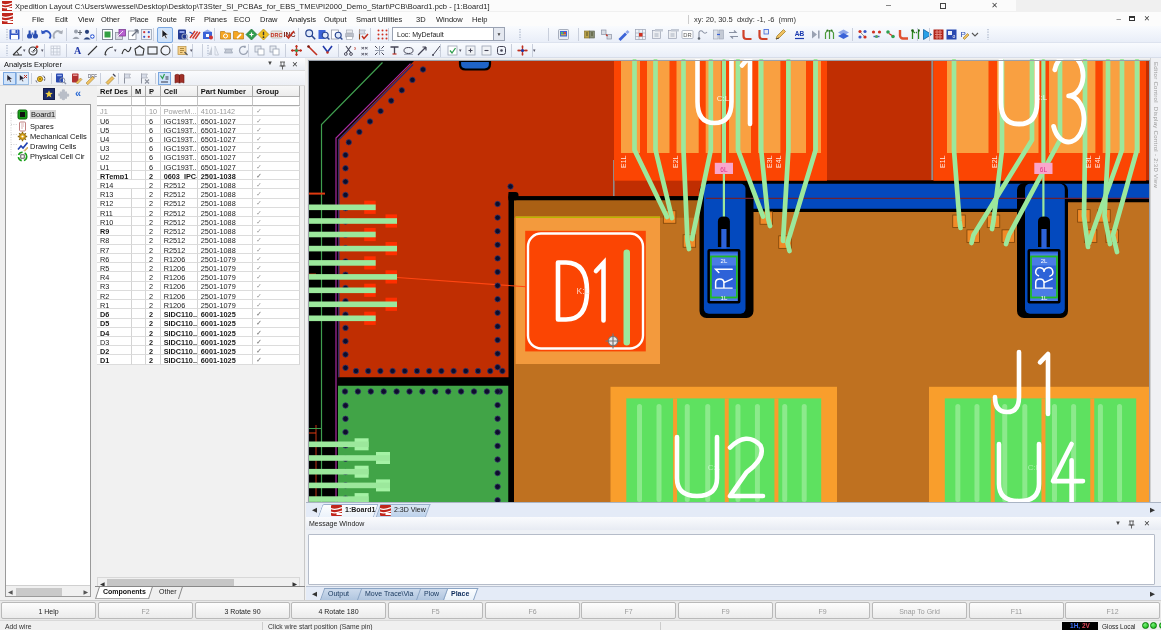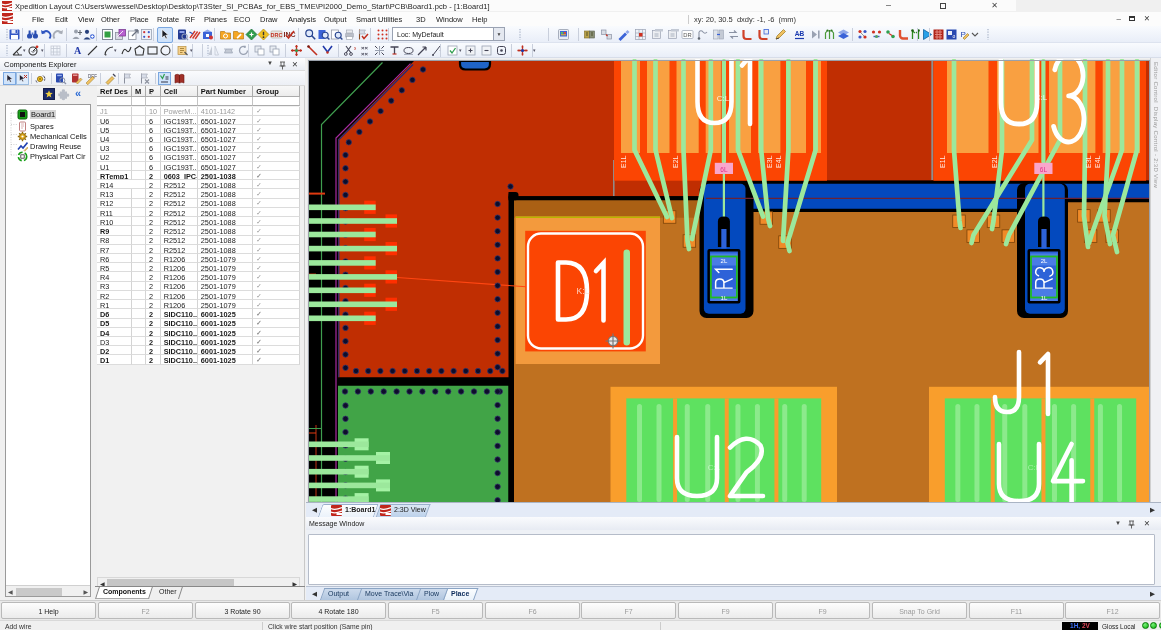--- a/index.html
+++ b/index.html
@@ -51,21 +51,21 @@
 <svg class="abs" style="left:2px;top:1px" width="11" height="11">
       <rect width="11" height="11" fill="#c0261c"></rect>
       <path d="M0,3.5 Q4,5.5 11,2.5 M0,7 Q4,9 11,6" stroke="#fff" stroke-width="1.2" fill="none"></path>
       <rect x="5.5" y="8" width="5.5" height="2" fill="#fff"></rect>
     </svg>
 <span class="mi" style="left:32px">File</span>
 <span class="mi" style="left:55px">Edit</span>
 <span class="mi" style="left:78px">View</span>
 <span class="mi" style="left:101px">Other</span>
 <span class="mi" style="left:130px">Place</span>
-<span class="mi" style="left:157px">Rotate</span>
+<span class="mi" style="left:157px">Route</span>
 <span class="mi" style="left:185px">RF</span>
 <span class="mi" style="left:204px">Planes</span>
 <span class="mi" style="left:234px">ECO</span>
 <span class="mi" style="left:260px">Draw</span>
 <span class="mi" style="left:288px">Analysis</span>
 <span class="mi" style="left:324px">Output</span>
 <span class="mi" style="left:356px">Smart Utilities</span>
 <span class="mi" style="left:416px">3D</span>
 <span class="mi" style="left:436px">Window</span>
 <span class="mi" style="left:472px">Help</span>
@@ -509,21 +509,21 @@
 <span class="abs" style="left:190px;top:4px;font-size:5px;color:#556">▾</span>
 <span class="abs" style="left:439px;top:4px;font-size:5px;color:#556">·</span>
 <span class="abs" style="left:459px;top:4px;font-size:5px;color:#556">▾</span>
 <span class="abs" style="left:533px;top:4px;font-size:5px;color:#556">▾</span>
 <svg class="ico" style="left:202px;top:1px" width="13" height="13" viewBox="0 0 13 13">
       <path d="M6 1v11" stroke="#b9c2d4" stroke-width="1.6" stroke-dasharray="1.2,1.4"></path>
     </svg>
 </div>
 <div class="abs" id="lpanel">
 <div id="lp-title">
-      <span class="t">Components Explorer</span>
+      <span class="t">Analysis Explorer</span>
       <span style="position:absolute;right:32px;top:2px;font-size:6px;color:#444">▼</span>
       <svg style="position:absolute;right:19px;top:2.5px" width="7" height="9" viewBox="0 0 7 9">
         <path d="M1,1 h5 M2,1 v4 h3 v-4 M0.5,5 h6 M3.5,5 v3.5" stroke="#555" stroke-width="0.9" fill="none"></path>
       </svg>
       <span style="position:absolute;right:7px;top:1.5px;font-size:7.5px;color:#333">✕</span>
     </div>
 <div id="lp-tools">
 <svg style="position:absolute;left:2.5px;top:1px" width="13" height="13" viewBox="0 0 13 13">
         <rect x="0.5" y="0.5" width="12" height="12" fill="#cfe3fb" stroke="#7aa7e0"></rect>
         <path d="M4 2.5 L4 9.5 L6 7.8 L7.2 10.3 L8.4 9.7 L7.2 7.3 L9.5 7z" fill="#223" stroke="#fff" stroke-width="0.5"></path>
@@ -616,22 +616,22 @@
         <path d="M1 8.5 L4 5l2 2 4.5-5.5" stroke="#2040b0" stroke-width="1.6" fill="none"></path>
         <path d="M7 9.5l3.5-3.5 0.8 0.8L7.8 10.3z" fill="#f0c060" stroke="#9a7820" stroke-width="0.4"></path>
       </svg>
 <svg style="position:absolute;left:11px;top:45.5px" width="11" height="11" viewBox="0 0 11 11">
         <circle cx="5.5" cy="5.5" r="4.2" fill="none" stroke="#18a018" stroke-width="1.6" stroke-dasharray="5 2.2"></circle>
         <rect x="3.8" y="3.8" width="3.4" height="3.4" fill="none" stroke="#333" stroke-width="0.8"></rect>
       </svg>
 <span class="ti" style="left:24px;top:5px;background:#d5d5d5;padding:0 1px">Board1</span>
 <span class="ti" style="left:24px;top:16.5px">Spares</span>
 <span class="ti" style="left:24px;top:26.5px">Mechanical Cells</span>
-<span class="ti" style="left:24px;top:36.5px">Drawing Reuse</span>
-<span class="ti" style="left:24px;top:46.5px">Physical Part Cir</span>
+<span class="ti" style="left:24px;top:36.5px">Drawing Cells</span>
+<span class="ti" style="left:24px;top:46.5px">Physical Cell Cir</span>
 <div style="position:absolute;left:0;top:480px;width:84px;height:11px;background:#f0f0f0;border-top:1px solid #d0d0d0">
         <span style="position:absolute;left:2px;top:2px;font-size:6px;color:#555">◀</span>
         <span style="position:absolute;right:2px;top:2px;font-size:6px;color:#555">▶</span>
         <span style="position:absolute;left:10px;top:1.5px;width:46px;height:8px;background:#c9c9c9"></span>
       </div>
 </div>
 <div id="tbl">
 <div class="th" style="left:0px;width:35px">Ref Des</div>
 <div class="th" style="left:35px;width:14px">M</div>
 <div class="th" style="left:49px;width:14.7px">P</div>

